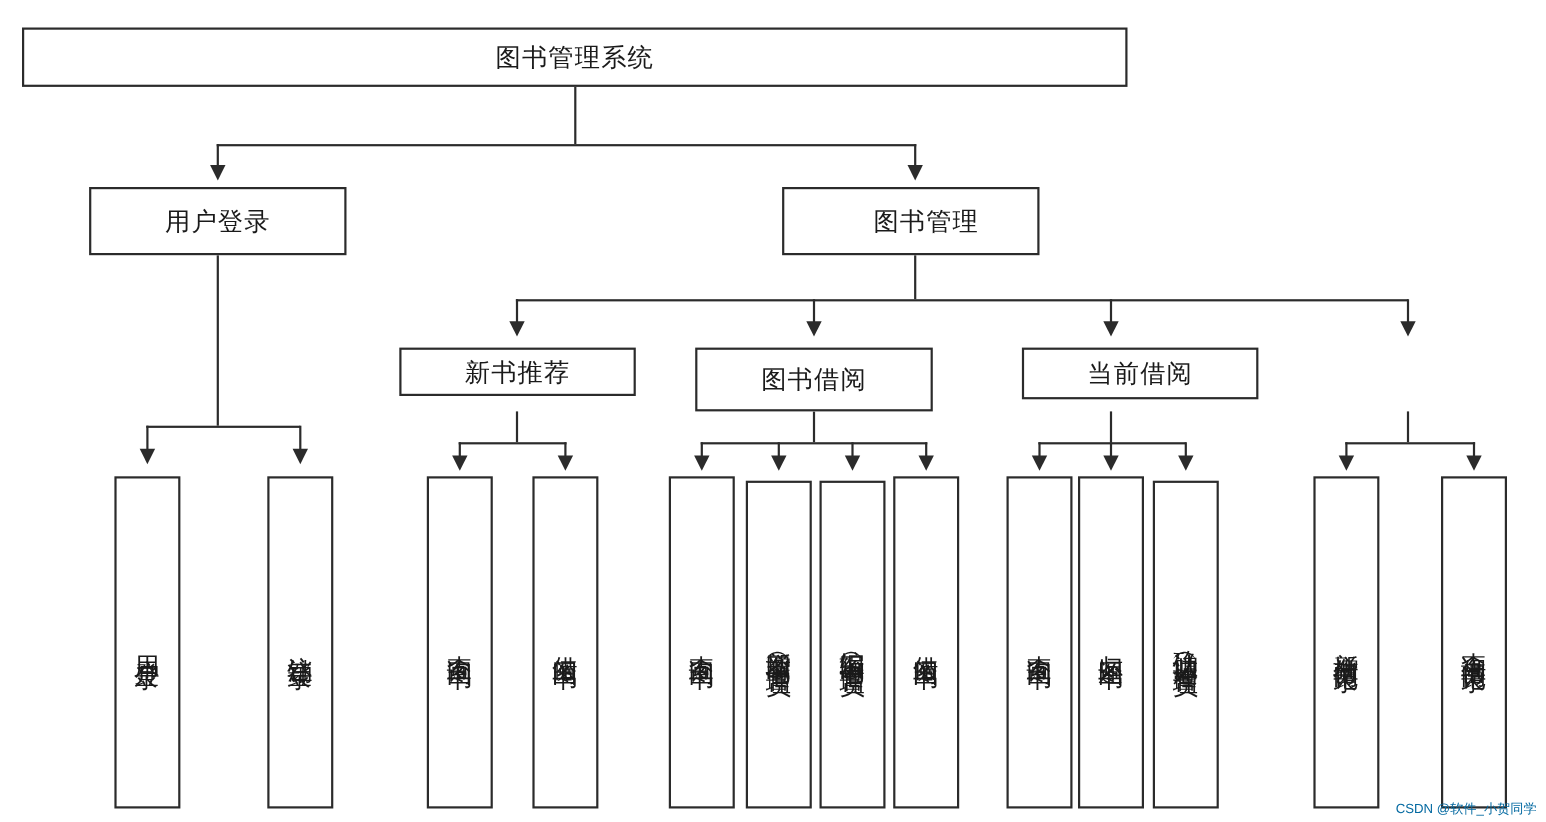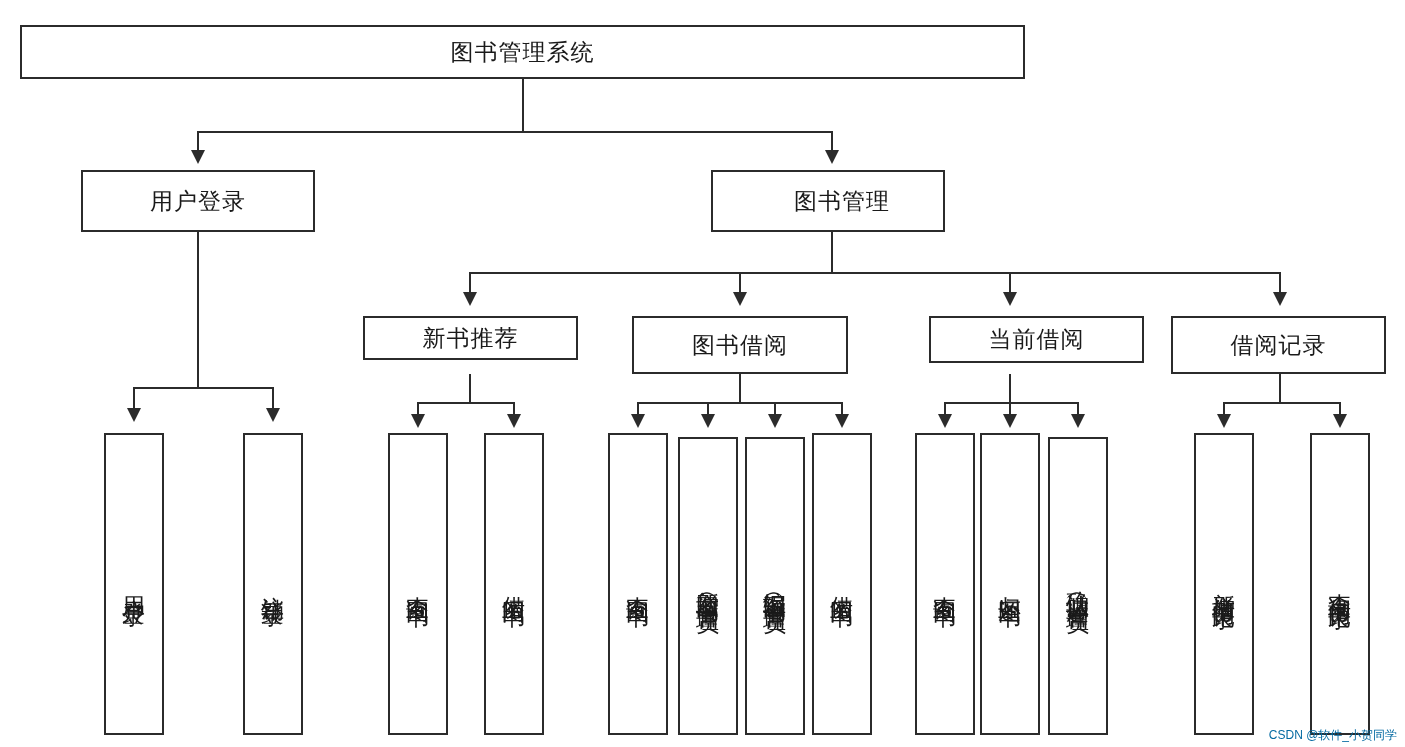--- a/index.html
+++ b/index.html
@@ -158,23 +158,20 @@
 
   <div class="node horiz" style="left:363px; top:316px; width:215px; height:44px;">
     <span>新书推荐</span>
   </div>
   <div class="node horiz" style="left:632px; top:316px; width:216px; height:58px;">
     <span>图书借阅</span>
   </div>
   <div class="node horiz" style="left:903px; top:316px; width:215px; height:47px;margin-left:26px;">
     <span>当前借阅</span>
   </div>
-  <div class="node horiz" style="left:1171px; top:316px; width:215px; height:58px;">
-    <span>借阅记录</span>
-  </div>
 
   <div class="node vert" style="left:104px; top:433px; width:60px; height:302px;">
     <span class="vtext">用户登录</span>
   </div>
   <div class="node vert" style="left:243px; top:433px; width:60px; height:302px;">
     <span class="vtext">注销登录</span>
   </div>
   <div class="node vert" style="left:388px; top:433px; width:60px; height:302px;">
     <span class="vtext">查询图书</span>
   </div>

